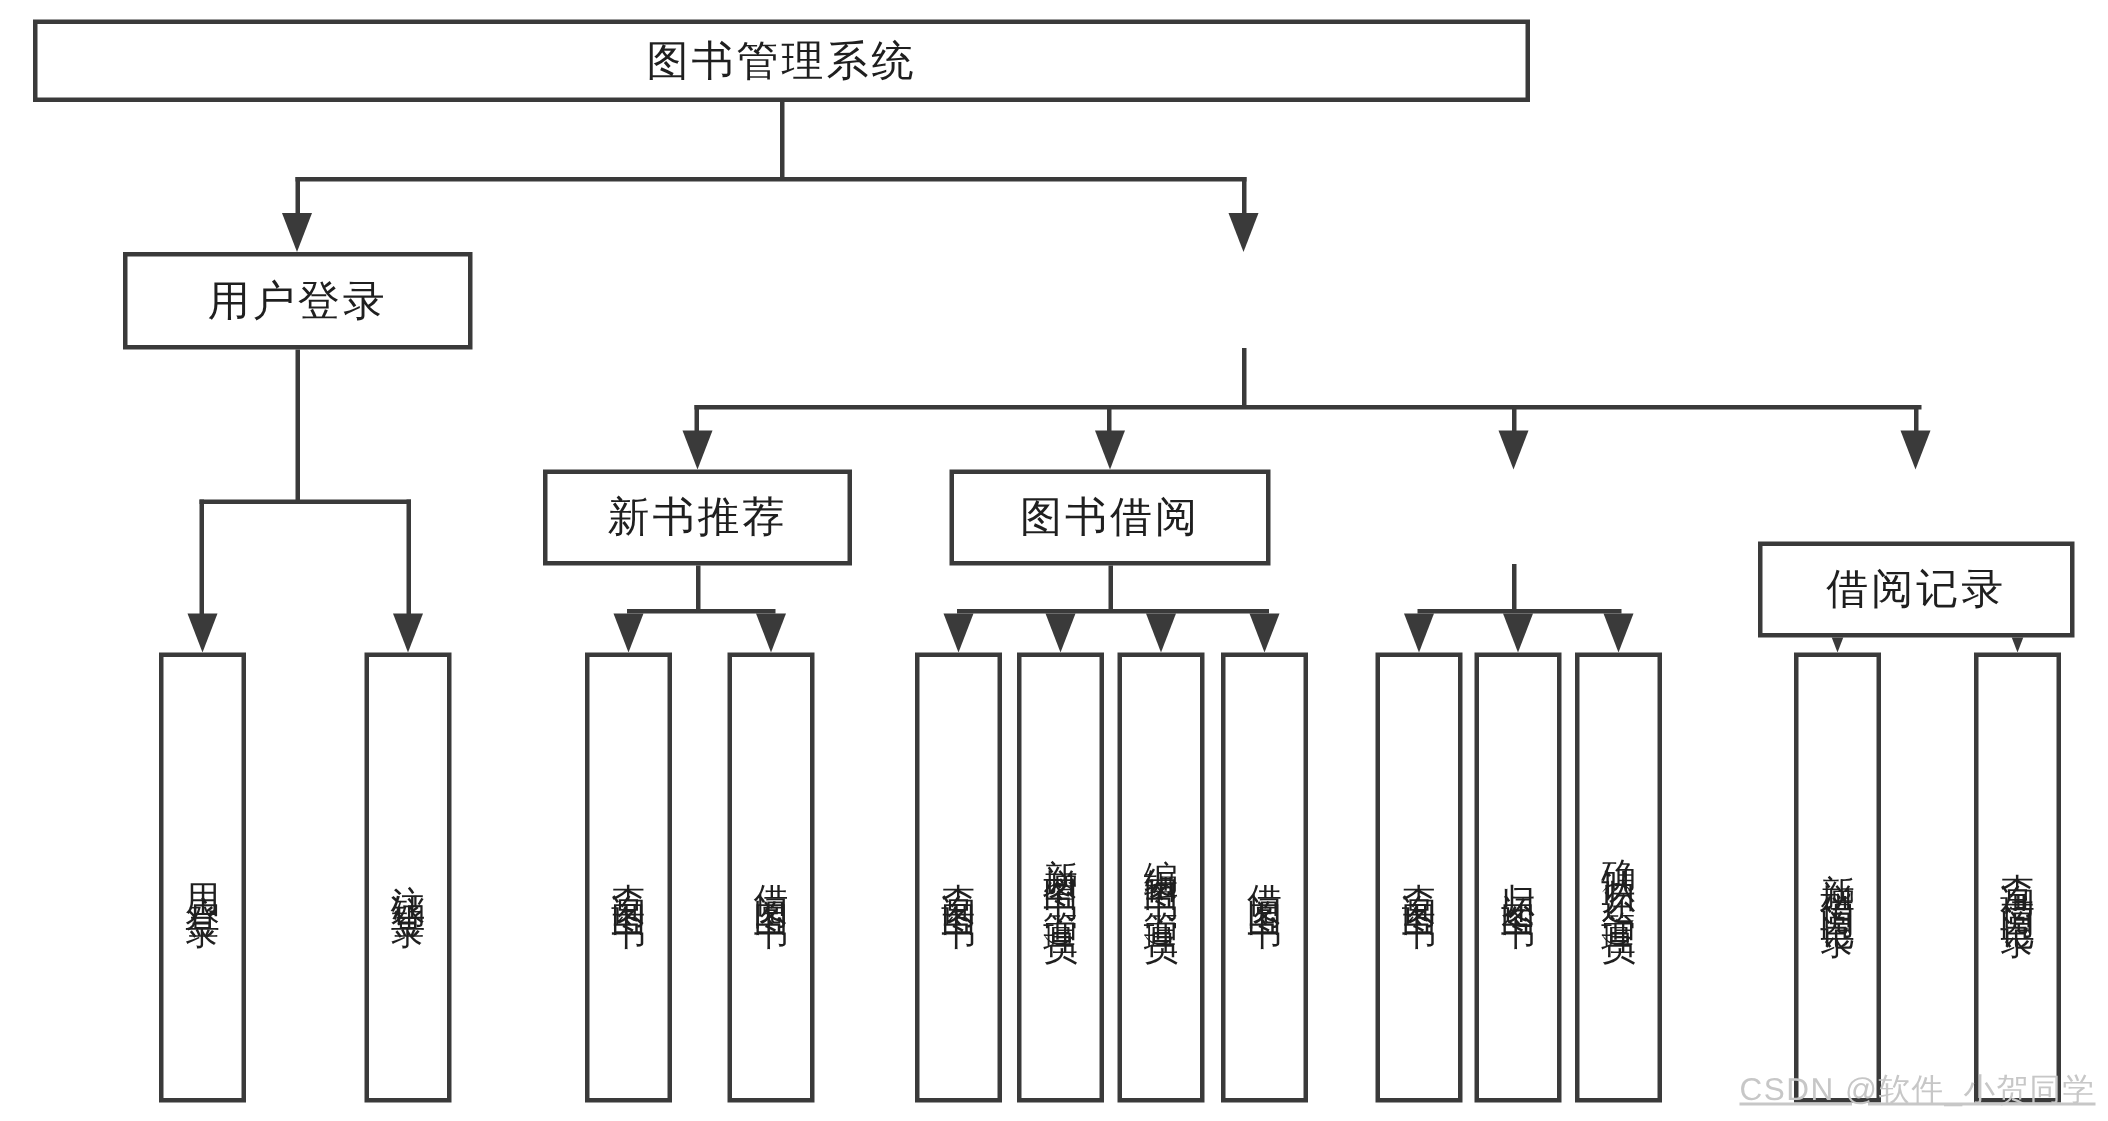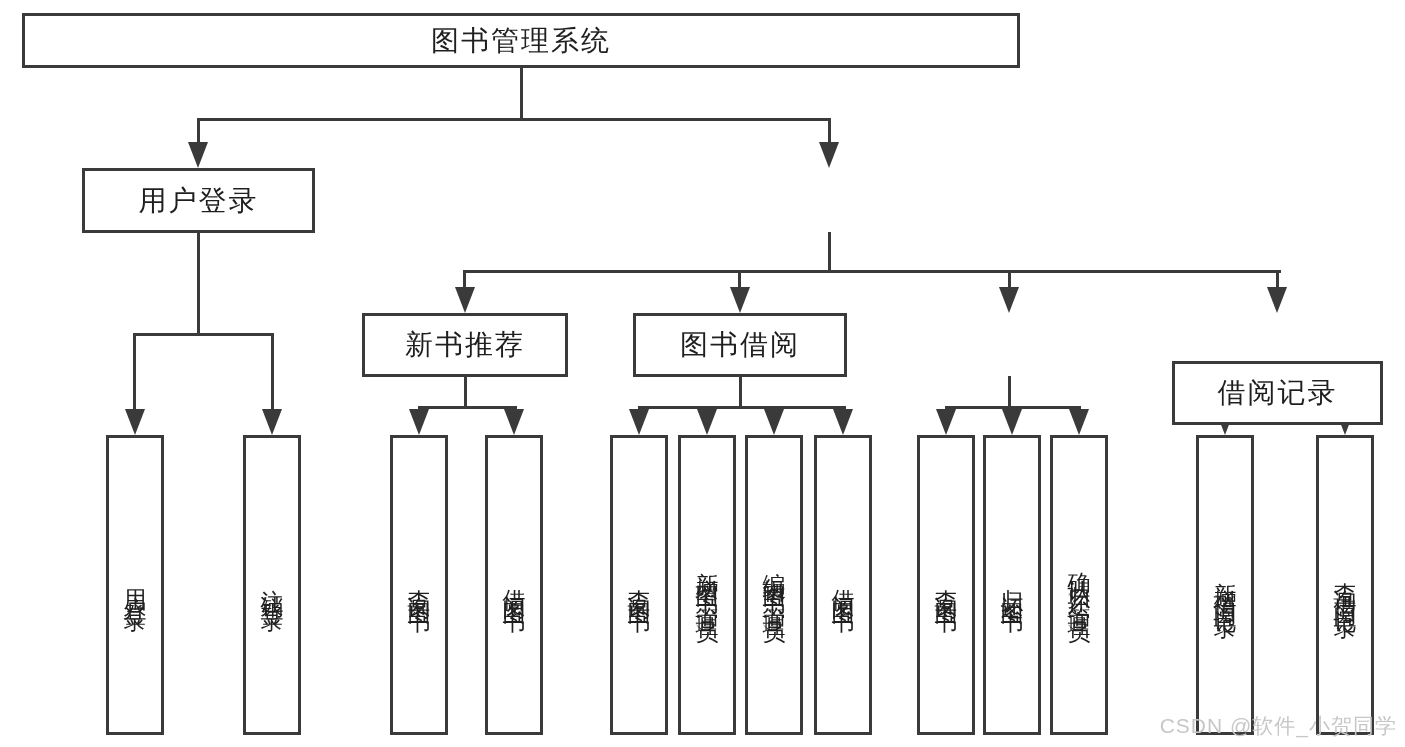--- a/index.html
+++ b/index.html
@@ -49,20 +49,21 @@
     padding:4px 0;
   }
   .watermark{
     position:absolute;
     right:8px;top:712px;
     font-size:21px;
     color:var(--wm);
     letter-spacing:1px;
     z-index:5;
     white-space:nowrap;
+    text-decoration:underline;
   }
 </style>
 </head>
 <body>
 
 <div class="canvas">
 
   <div class="vline" style="left:520px;top:67px;height:53px;"></div>
   <div class="hline" style="left:197px;top:118px;width:634px;"></div>
   <div class="vline" style="left:197px;top:118px;height:28px;"></div>

